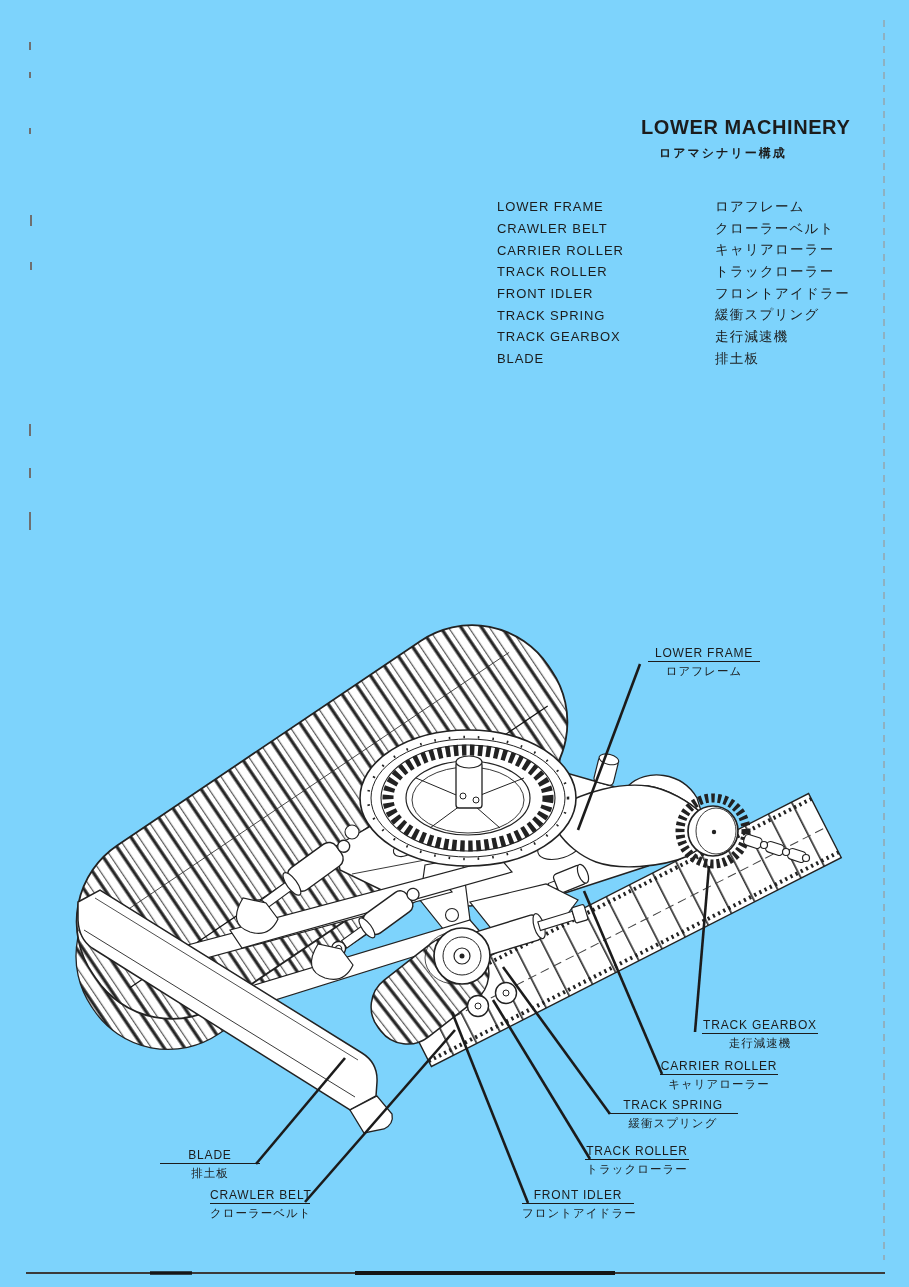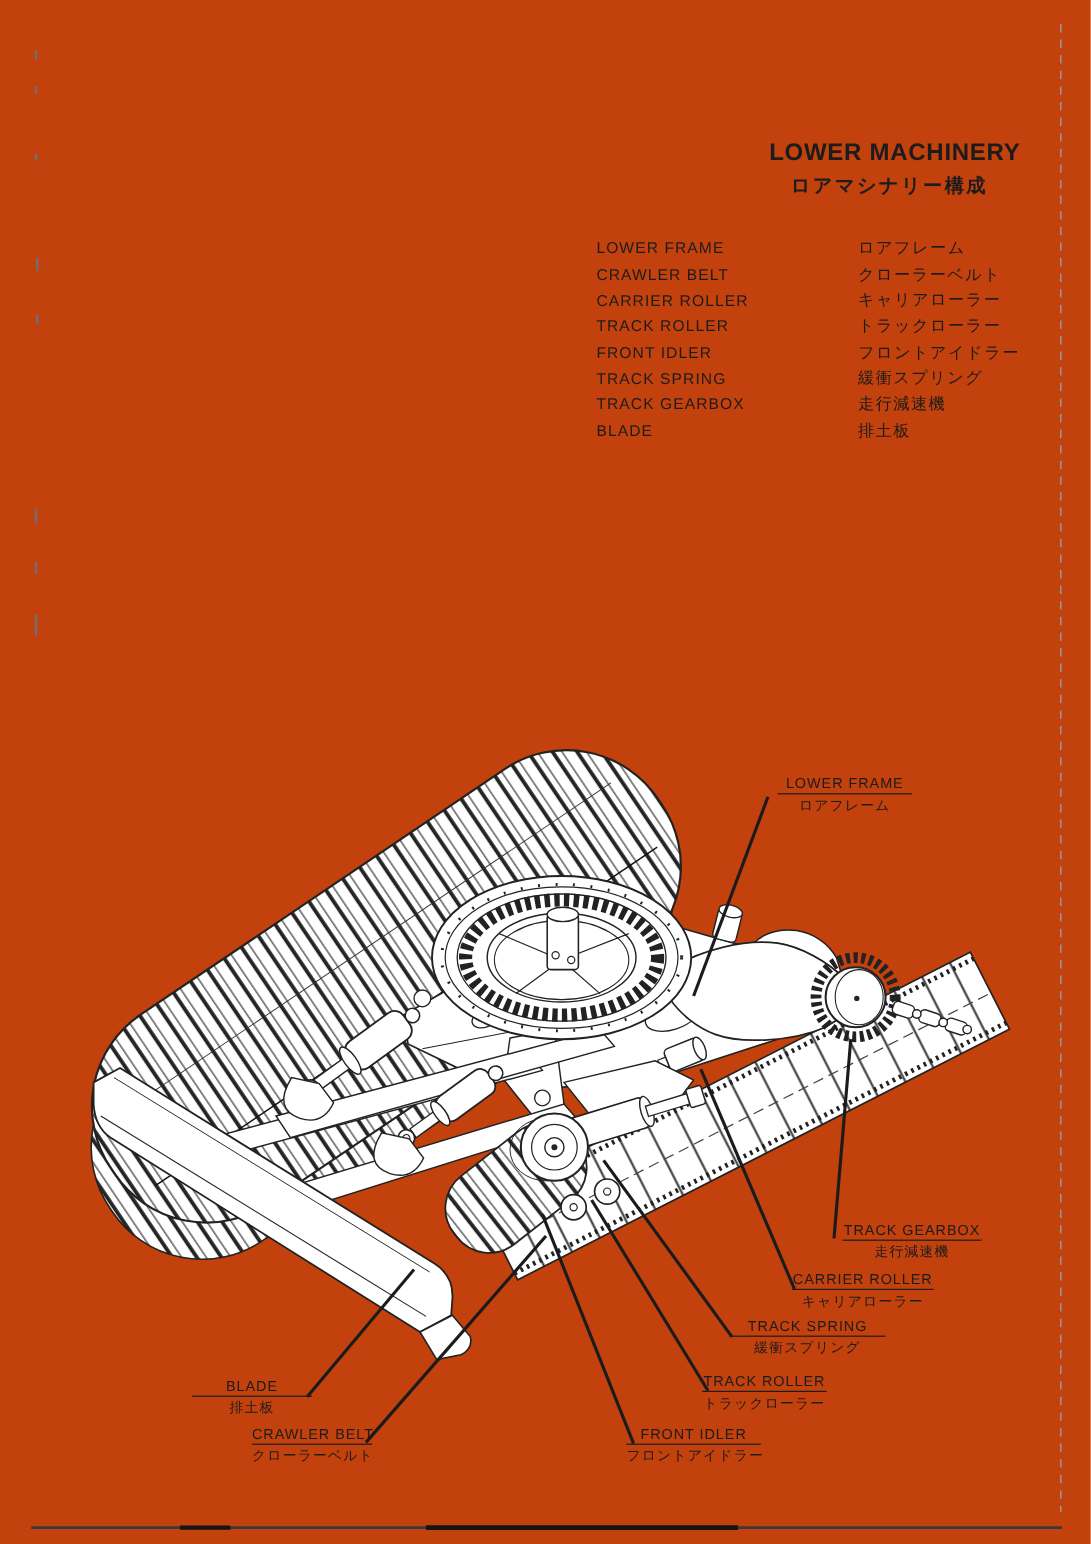--- a/index.html
+++ b/index.html
@@ -1,26 +1,26 @@
 <!DOCTYPE html>
 <html><head>
 <meta charset="utf-8">
 <style>
   html,body{margin:0;padding:0;background:#ffffff;}
   .page{
-    position:relative;width:909px;height:1287px;background:#c2410c;
+    position:relative;width:909px;height:1287px;background:#7dd3fc;
     font-family:"Liberation Sans", sans-serif;color:#1c1c1c;overflow:hidden;
   }
   .doc-title{
     position:absolute;left:641px;top:116px;
     font-size:20px;font-weight:bold;letter-spacing:0.6px;white-space:nowrap;
   }
   .doc-title-jp{
     position:absolute;left:659px;top:145px;
-    font-size:16px;font-weight:bold;letter-spacing:2px;white-space:nowrap;
+    font-size:12px;font-weight:bold;letter-spacing:2px;white-space:nowrap;
   }
   .parts-list{position:absolute;left:497px;top:196px;}
   .part-row{display:flex;align-items:center;height:21.7px;}
   .part-en{width:218px;font-size:13px;letter-spacing:0.9px;white-space:nowrap;}
   .part-jp{font-size:13.5px;letter-spacing:1.2px;white-space:nowrap;}
   .callout{position:absolute;text-align:center;white-space:nowrap;}
   .callout .en{
     display:block;height:15px;line-height:14px;
     font-size:12px;letter-spacing:0.8px;
     border-bottom:1.6px solid #1c1c1c;

